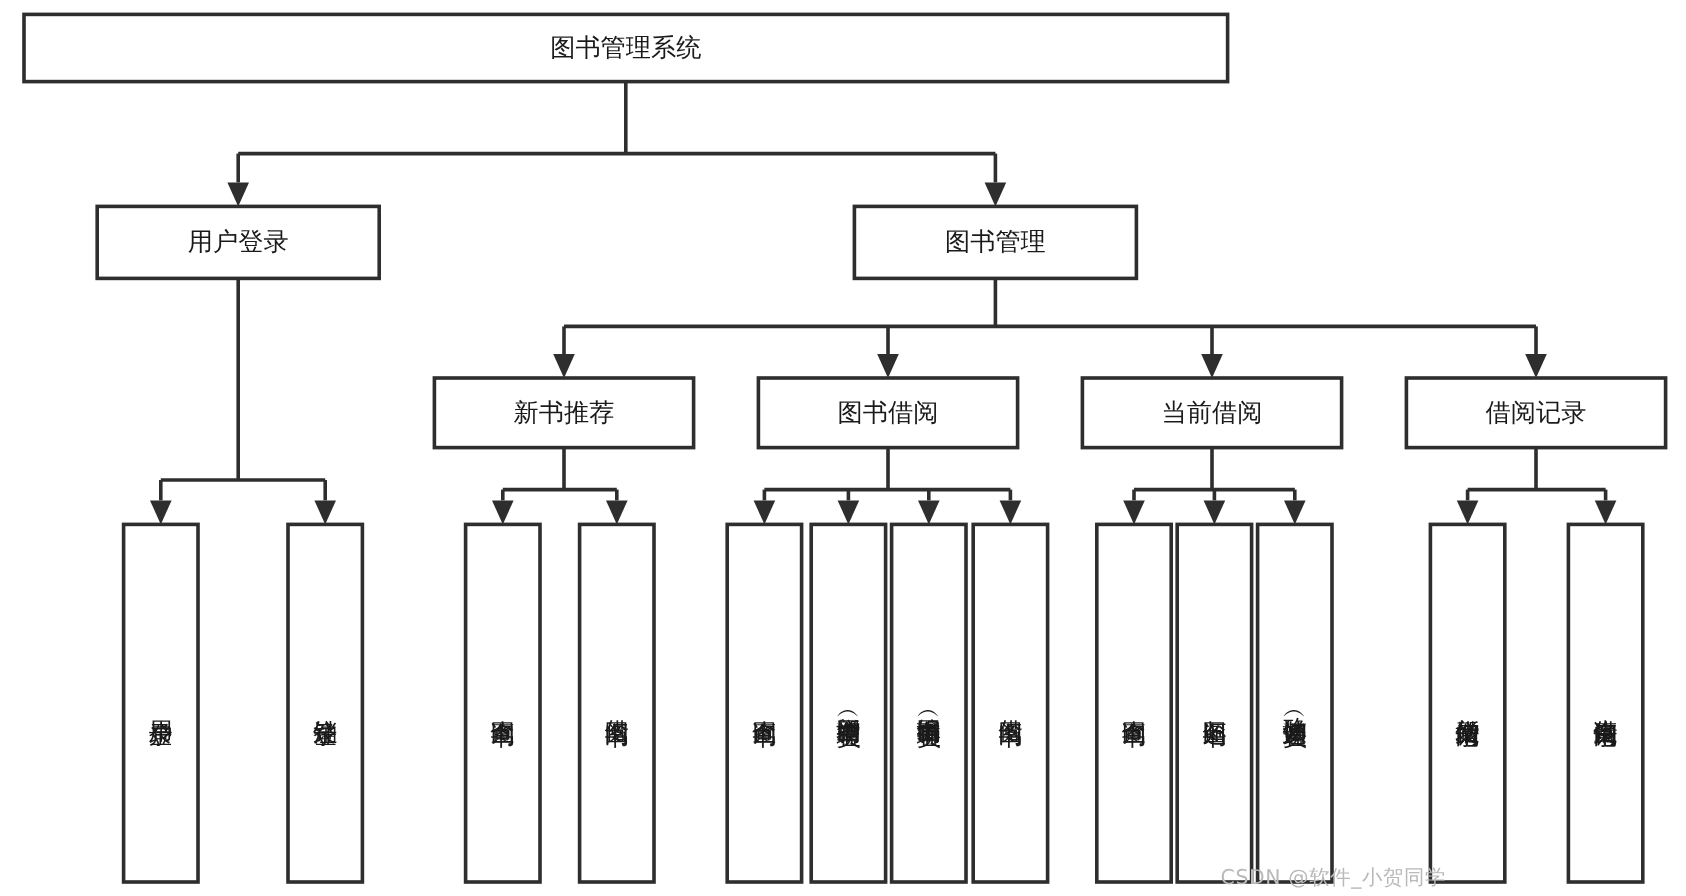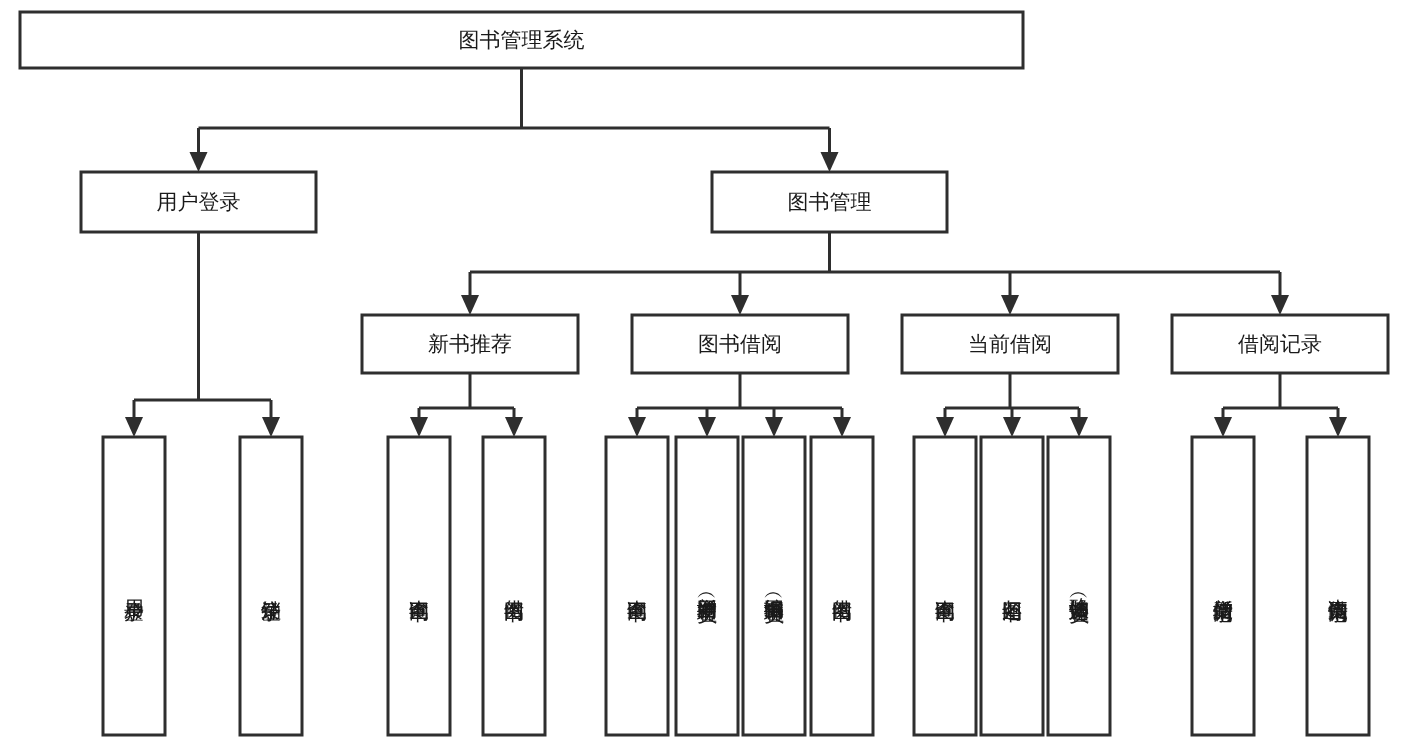--- a/index.html
+++ b/index.html
@@ -242,14 +242,15 @@
         </g>
         <g>
           <rect x="1307" y="437" width="62" height="298" class="node-box"></rect>
           <foreignObject x="1309" y="439" width="58" height="294"><div xmlns="http://www.w3.org/1999/xhtml" class="leaf-fo-wrap">
               <div class="vtext">查询借阅记录</div>
             </div></foreignObject>
         </g>
       </g>
   </svg>
 
+  <div id="watermark">CSDN @软件_小贺同学</div>
 
 </div>
 
 </body></html>

